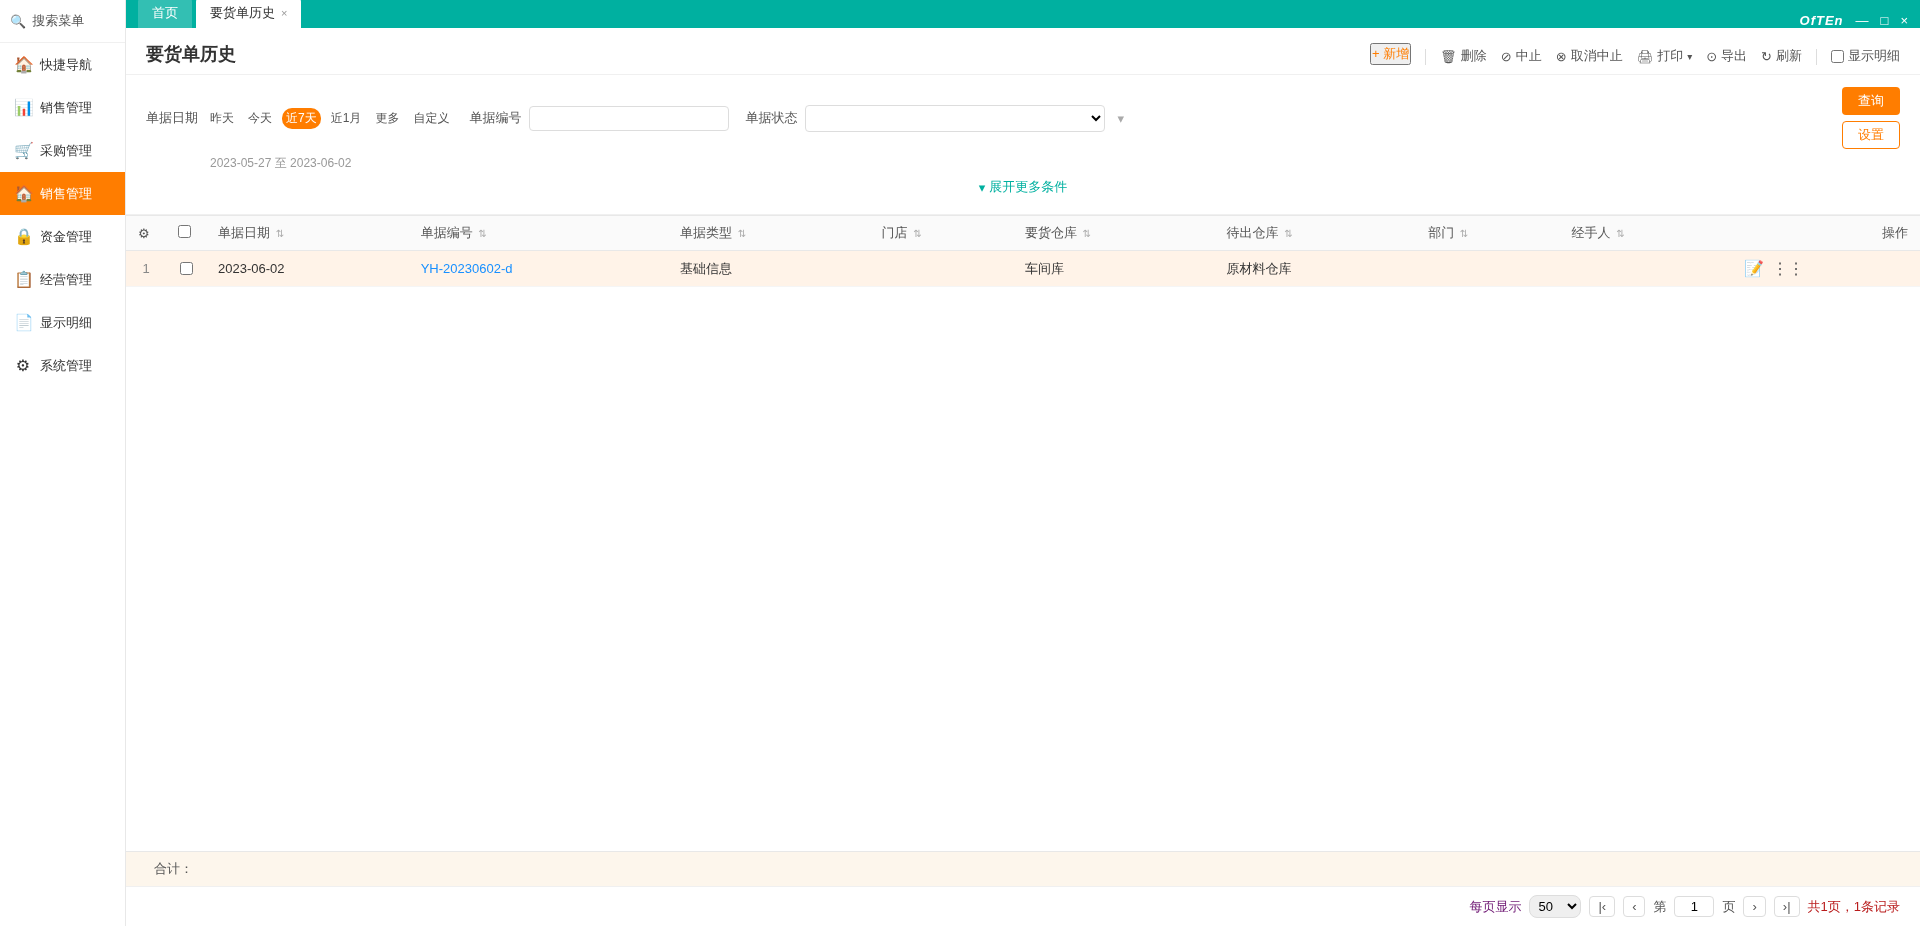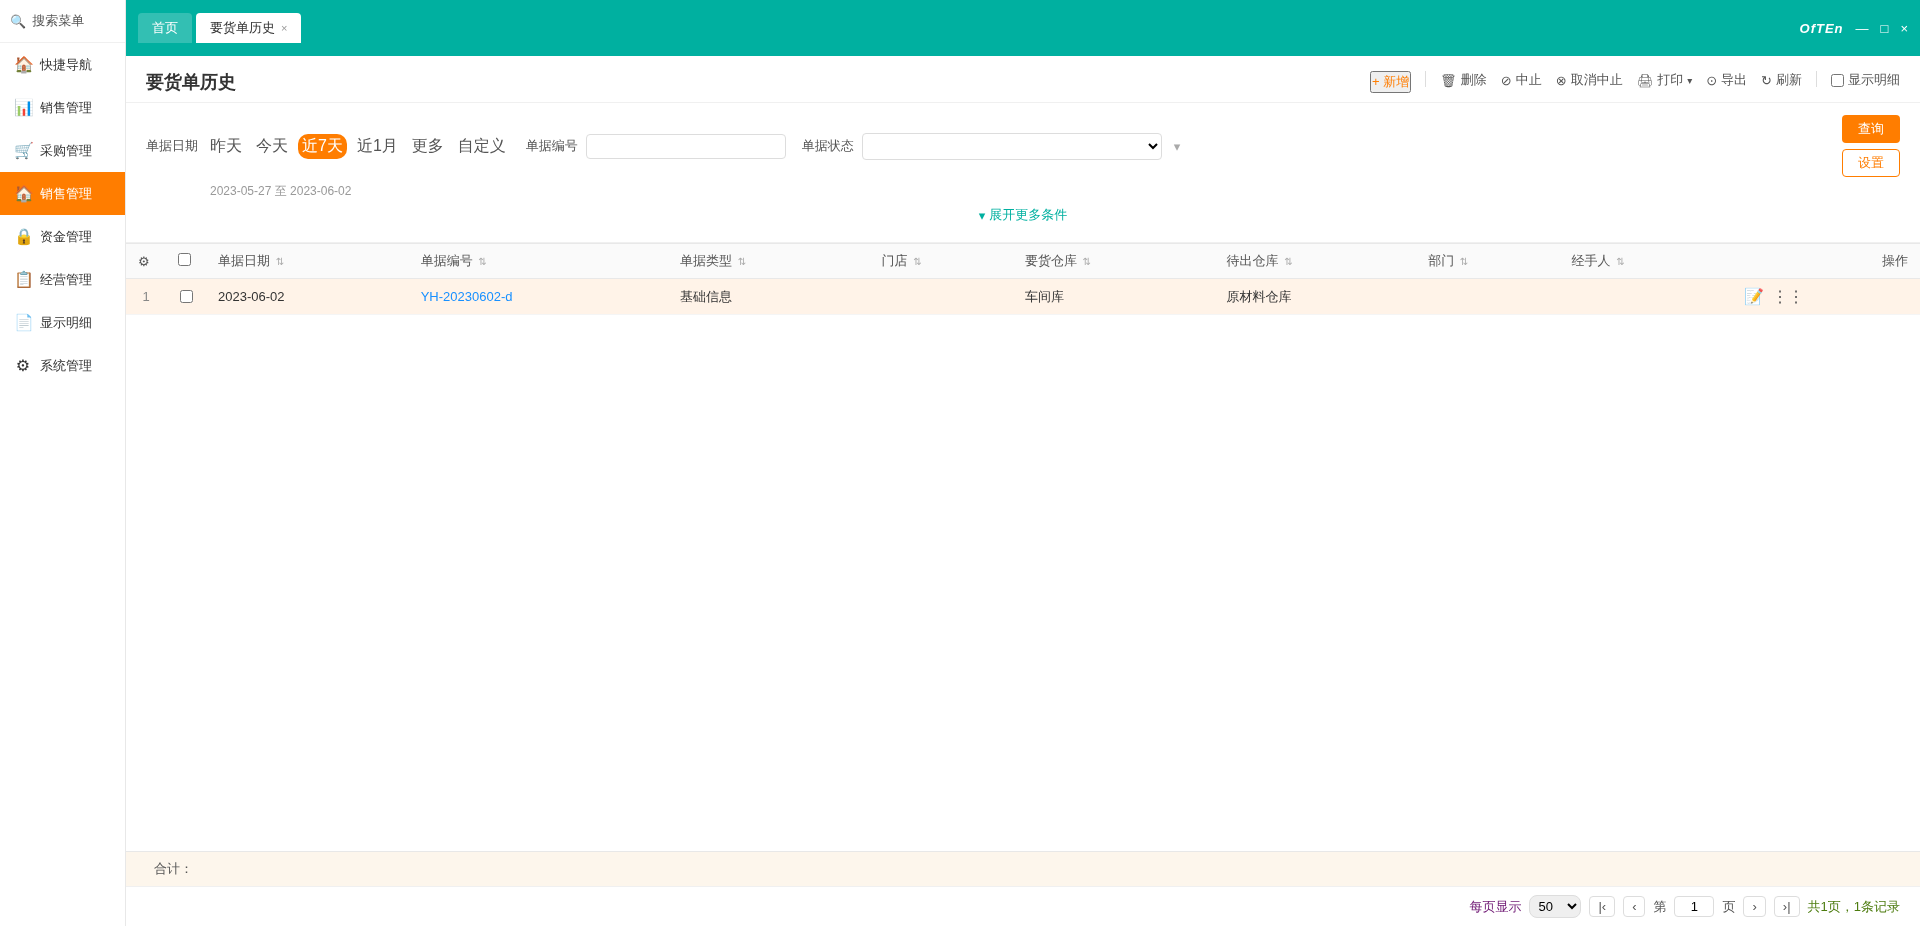--- a/index.html
+++ b/index.html
@@ -40,23 +40,23 @@
       border-radius: 0;
     }
     .sidebar-item .icon { font-size: 16px; width: 18px; text-align: center; }
 
     
     .main { flex: 1; display: flex; flex-direction: column; height: 926px; overflow: hidden; }
 
     
     .topbar {
       background: #00b0a0;
-      height: 56px;
-      display: flex;
-      align-items: center;
+      height: 28px;
+      display: flex;
+      align-items: flex-end;
       padding: 0 12px;
       gap: 4px;
       flex-shrink: 0;
     }
     .topbar-tab {
       background: #fff;
       color: #333;
       border-radius: 4px 4px 0 0;
       padding: 6px 14px;
       font-size: 13px;
@@ -85,21 +85,21 @@
     
     .page-header {
       padding: 14px 20px 8px;
       display: flex;
       align-items: center;
       justify-content: space-between;
       flex-shrink: 0;
       border-bottom: 1px solid #f0f0f0;
     }
     .page-title { font-size: 18px; font-weight: bold; color: #333; }
-    .toolbar { display: flex; align-items: flex-start; gap: 14px; }
+    .toolbar { display: flex; align-items: flex-end; gap: 14px; }
     .toolbar-btn {
       display: flex; align-items: center; gap: 4px;
       color: #555; cursor: pointer; font-size: 13px;
     }
     .toolbar-btn.add { color: #ff7d00; }
     .query-btn {
       background: #ff7d00;
       color: #fff;
       border: none;
       border-radius: 4px;
@@ -123,21 +123,21 @@
       padding: 12px 20px;
       background: #fff;
       flex-shrink: 0;
       border-bottom: 1px solid #f0f0f0;
     }
     .filter-row { display: flex; align-items: center; gap: 16px; flex-wrap: wrap; }
     .filter-group { display: flex; align-items: center; gap: 8px; }
     .filter-label { color: #555; font-size: 13px; white-space: nowrap; }
     .filter-dates { display: flex; gap: 6px; }
     .date-btn {
-      color: #555; cursor: pointer; font-size: 16px; padding: 2px 4px;
+      color: #555; cursor: pointer; font-size: 12px; padding: 2px 4px;
     }
     .date-btn.active {
       background: #ff7d00; color: #fff; border-radius: 10px; padding: 2px 4px;
     }
     .filter-input {
       border: 1px solid #ddd; border-radius: 4px; padding: 4px 8px;
       font-size: 13px; width: 200px; outline: none;
     }
     .filter-select {
       border: 1px solid #ddd; border-radius: 4px; padding: 4px 8px;
@@ -203,21 +203,21 @@
       font-size: 13px; outline: none;
     }
     .page-btn {
       border: 1px solid #ddd; border-radius: 4px; padding: 2px 8px;
       cursor: pointer; background: #fff; font-size: 13px; color: #555;
     }
     .page-input {
       border: 1px solid #ddd; border-radius: 4px; padding: 2px 6px;
       font-size: 13px; width: 40px; text-align: center; outline: none;
     }
-    .page-info { color: #4d7c0f; }
+    .page-info { color: #b91c1c; }
 
     .checkbox-cell { display: flex; align-items: center; justify-content: center; }
     input[type=checkbox] { cursor: pointer; }
 
     
     .tb-sep { width: 1px; height: 16px; background: #ddd; }
   </style>
 </head>
 <body>
 

